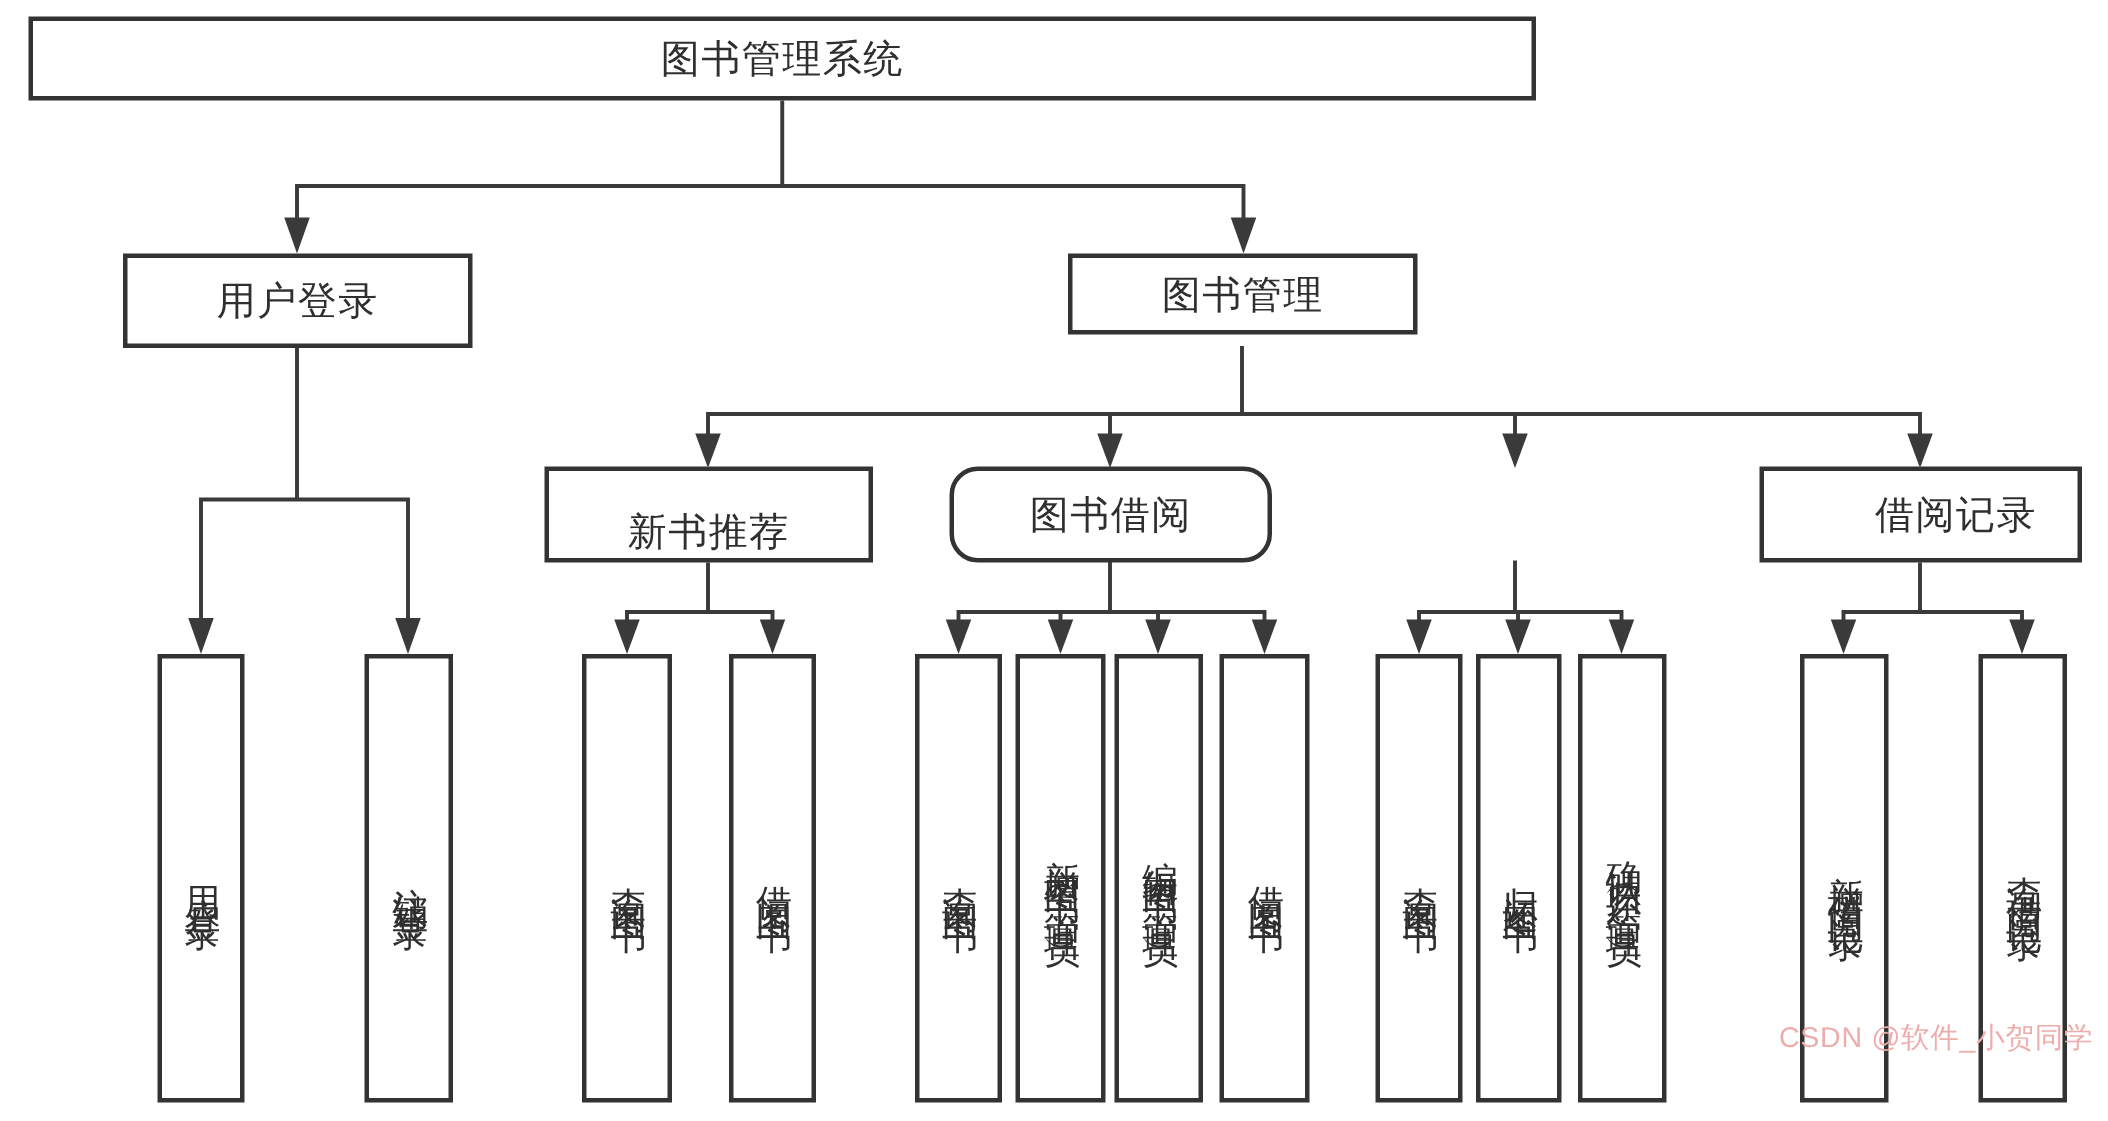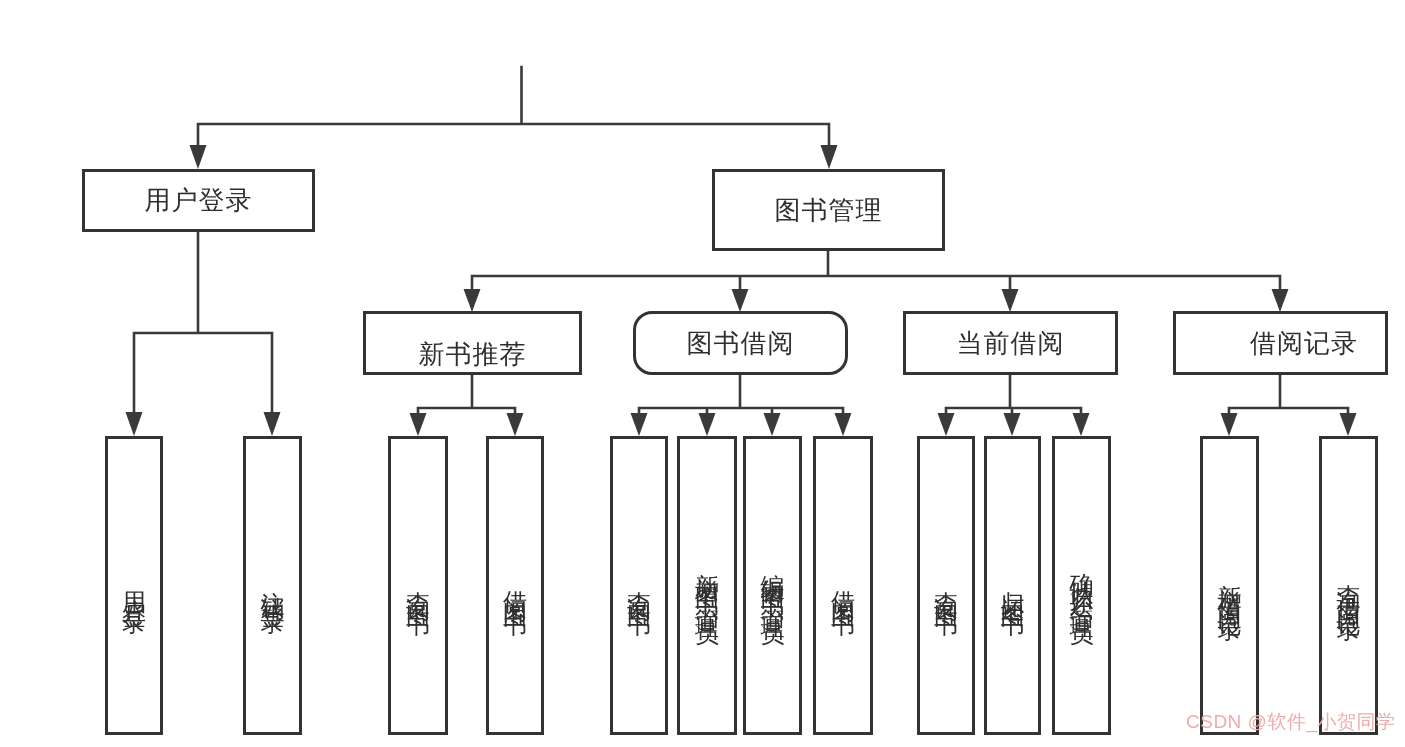--- a/index.html
+++ b/index.html
@@ -43,21 +43,21 @@
   .vtext{
     writing-mode:vertical-rl;
     text-orientation:mixed;
     font-size:24px;color:var(--text);
     letter-spacing:7px;
     line-height:1;
     white-space:nowrap;
   }
   .watermark{
     position:absolute;
-    left:1186px;top:709px;
+    left:1186px;top:679px;
     font-size:19px;
     color:var(--wm);
     z-index:3;
     white-space:nowrap;
     letter-spacing:0.5px;
   }
 </style>
 </head>
 <body>
 
@@ -103,36 +103,36 @@
 
       <polygon points="937.5,413 954.5,413 946,436"></polygon>
       <polygon points="1003.5,413 1020.5,413 1012,436"></polygon>
       <polygon points="1072.5,413 1089.5,413 1081,436"></polygon>
 
       <polygon points="1220.5,413 1237.5,413 1229,436"></polygon>
       <polygon points="1339.5,413 1356.5,413 1348,436"></polygon>
     </g>
   </svg>
 
+  <div class="hbox" style="left:19px;top:11px;width:1005px;height:56px;">
+    <span>图书管理系统</span>
+  </div>
 
   <div class="hbox" style="left:82px;top:169px;width:233px;height:63px;">
     <span>用户登录</span>
   </div>
-  <div class="hbox" style="left:712px;top:169px;width:233px;height:82px;">
+  <div class="hbox" style="left:712px;top:169px;width:233px;height:54px;">
     <span>图书管理</span>
   </div>
 
   <div class="hbox" style="left:363px;top:311px;width:219px;height:64px;align-items:flex-end;">
     <span>新书推荐</span>
   </div>
   <div class="hbox" style="left:633px;top:311px;width:215px;height:64px;border-radius:19px;">
     <span>图书借阅</span>
-  </div>
-  <div class="hbox" style="left:903px;top:311px;width:215px;height:64px;">
-    <span>当前借阅</span>
   </div>
   <div class="hbox" style="left:1173px;top:311px;width:215px;height:64px;padding-left:47px;">
     <span>借阅记录</span>
   </div>
 
   <div class="vbox" style="left:105px;width:58px;">
     <span class="vtext">用户登录</span>
   </div>
   <div class="vbox" style="left:243px;width:59px;">
     <span class="vtext">注销登录</span>

